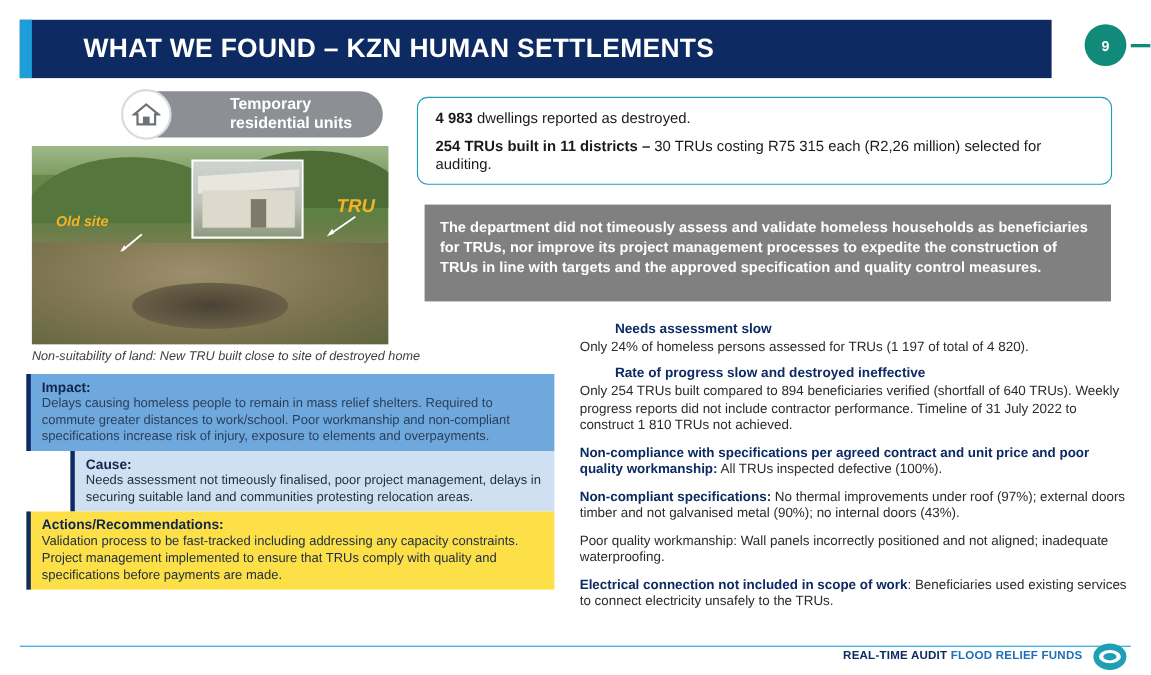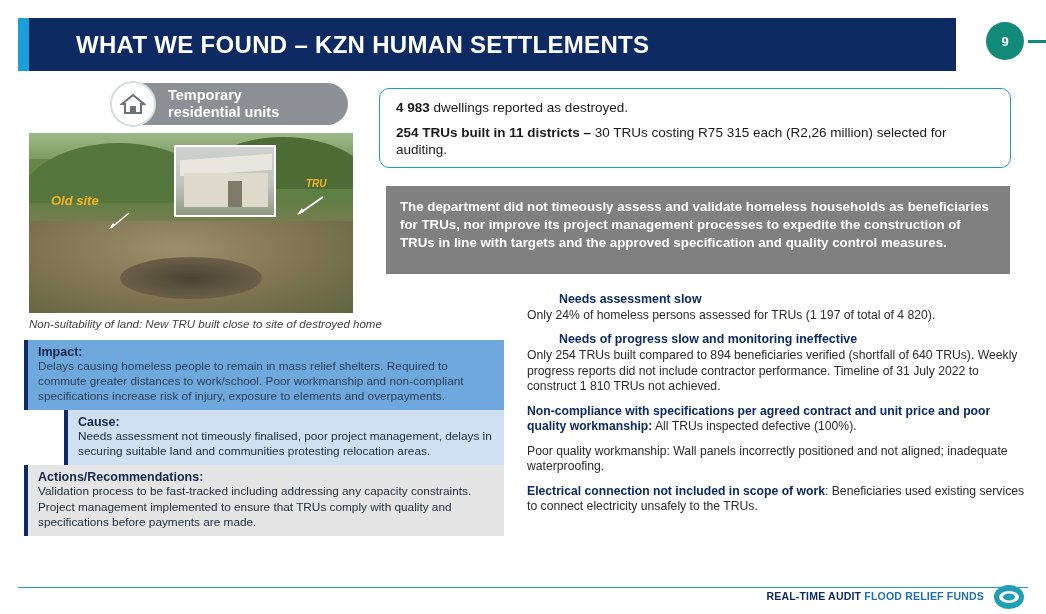--- a/index.html
+++ b/index.html
@@ -58,20 +58,21 @@
 
   
   .pill-tru {
     position: absolute;
     left: 112px; top: 83px;
     width: 236px; height: 42px;
     background: #8c9094;
     border-radius: 21px;
     display: flex;
     align-items: center;
+    gap: 41px;
   }
   .pill-icon-circle {
     width: 46px; height: 46px;
     border-radius: 50%;
     background: #ffffff;
     border: 2px solid #d8dcdf;
     margin-left: -2px;
     display: flex;
     align-items: center;
     justify-content: center;
@@ -137,21 +138,21 @@
     left: 51px; top: 193px;
     color: #f5b323;
     font-size: 13px;
     font-weight: bold;
     font-style: italic;
   }
   .label-tru {
     position: absolute;
     left: 306px; top: 178px;
     color: #f5b323;
-    font-size: 10px;
+    font-size: 17px;
     font-weight: bold;
     font-style: italic;
   }
   .arrow-a { position:absolute; left:108px; top:212px; width:22px; height:18px; }
   .arrow-b { position:absolute; left:294px; top:196px; width:30px; height:20px; }
 
   .photo-caption {
     position: absolute;
     left: 29px; top: 318px;
     width: 460px;
@@ -162,21 +163,21 @@
 
   
   .left-table {
     position: absolute;
     left: 24px; top: 340px;
     width: 480px;
   }
   .lt-row { border-left: 4px solid #0d2a63; padding: 5px 8px 6px 10px; }
   .lt-row.impact { background: #6fa8dc; }
   .lt-row.cause { background: #cfe0f3; margin-left: 40px; }
-  .lt-row.actions { background: #e5e5e5; }
+  .lt-row.actions { background: #fde047; }
   .lt-title { font-size: 12.5px; font-weight: bold; color: #12264d; }
   .lt-body { font-size: 11.8px; color: #203040; line-height: 1.28; }
   .lt-row.impact .lt-body { color: #2a3f5a; }
   .lt-body p { margin: 0; }
 
   
   .callout {
     position: absolute;
     left: 379px; top: 88px;
     width: 632px; height: 80px;
@@ -317,25 +318,26 @@
     <b>254 TRUs built in 11 districts – </b><span>30 TRUs costing R75 315 each (R2,26 million) selected for auditing.</span>
   </p>
 </div>
 
 <div class="grey-box">The department did not timeously assess and validate homeless households as beneficiaries for TRUs, nor improve its project management processes to expedite the construction of TRUs in line with targets and the approved specification and quality control measures.</div>
 
 <div class="findings">
   <p class="fh">Needs assessment slow</p>
   <p class="fp">Only 24% of homeless persons assessed for TRUs (1 197 of total of 4 820).</p>
 
-  <p class="fh">Needs of progress slow and monitoring ineffective</p>
+  <p class="fh">Rate of progress slow and destroyed ineffective</p>
   <p class="fp">Only 254 TRUs built compared to 894 beneficiaries verified (shortfall of 640 TRUs). Weekly progress reports did not include contractor performance. Timeline of 31 July 2022 to construct 1 810 TRUs not achieved.</p>
 
   <p class="fp"><b>Non-compliance with specifications per agreed contract and unit price and poor quality workmanship:</b><span> All TRUs inspected defective (100%).</span></p>
 
+  <p class="fp"><b>Non-compliant specifications:</b><span> No thermal improvements under roof (97%); external doors timber and not galvanised metal (90%); no internal doors (43%).</span></p>
 
   <p class="fp"><span>Poor quality workmanship: Wall panels incorrectly positioned and not aligned; inadequate waterproofing.</span></p>
 
   <p class="fp"><b>Electrical connection not included in scope of work</b><span>: Beneficiaries used existing services to connect electricity unsafely to the TRUs.</span></p>
 </div>
 
 <div class="footer-line"></div>
 <div class="footer-text">
   <span class="ft-a">REAL-TIME AUDIT</span><span class="ft-b"> FLOOD RELIEF FUNDS</span>
 </div>

